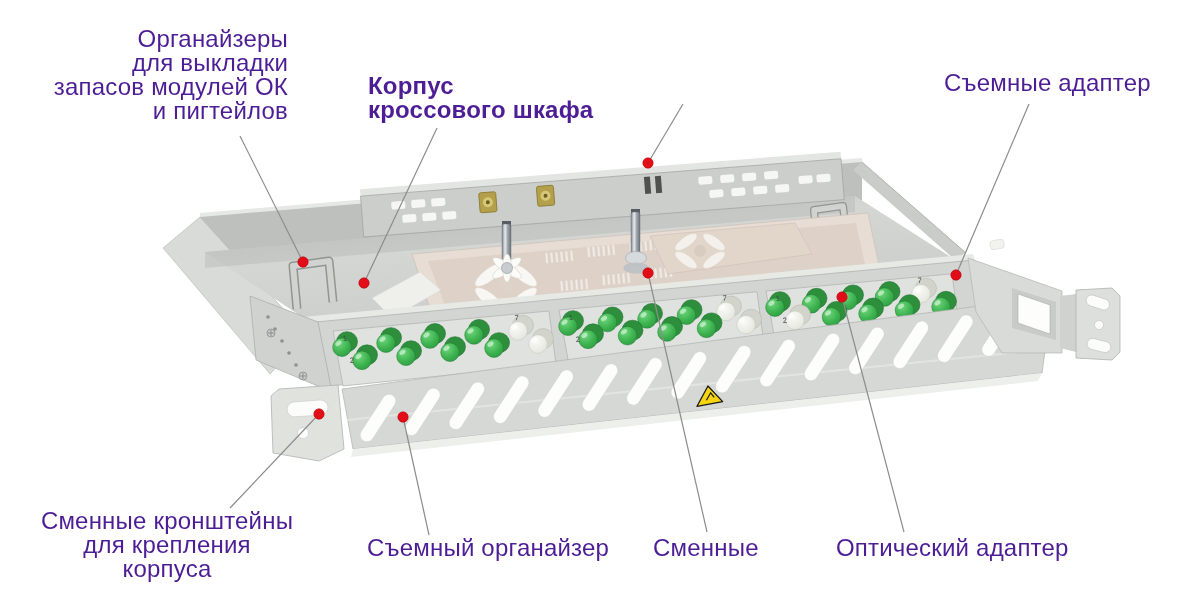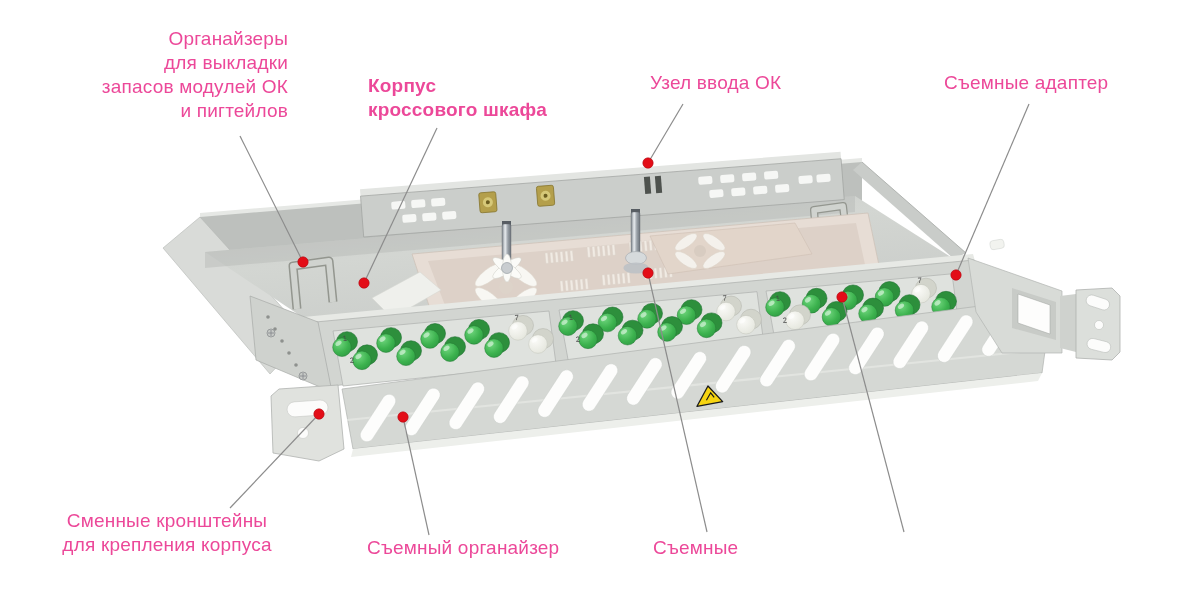--- a/index.html
+++ b/index.html
@@ -1,21 +1,21 @@
 <!DOCTYPE html>
 <html><head>
 <meta charset="utf-8">
 <style>
   html,body{margin:0;padding:0;background:#ffffff;}
   .stage{position:relative;width:1200px;height:596px;background:#fff;overflow:hidden;
          font-family:"Liberation Sans",sans-serif;}
   svg.layer{position:absolute;left:0;top:0;}
   #device{z-index:1;}
   #overlay{z-index:3;pointer-events:none;}
-  .callout{position:absolute;z-index:4;font-size:19px;line-height:24px;color:#ec4899;
+  .callout{position:absolute;z-index:4;font-size:24px;line-height:24px;color:#4c1d95;
            white-space:pre-line;letter-spacing:.2px;}
   #lbl-organizers{left:40px;top:27px;width:248px;text-align:right;}
   #lbl-case{left:368px;top:74px;text-align:left;font-weight:bold;}
   #lbl-entry{left:650px;top:71px;}
   #lbl-strips{left:944px;top:71px;}
   #lbl-brackets{left:38px;top:509px;width:258px;text-align:center;}
   #lbl-organizer{left:367px;top:536px;}
   #lbl-cassette{left:653px;top:536px;}
   #lbl-adapter{left:836px;top:536px;}
   #device text{font-family:"Liberation Sans",sans-serif;}
@@ -391,19 +391,19 @@
       <circle cx="648" cy="273" r="5.2" fill="#e30d17" stroke="#b00711" stroke-width="0.6"></circle>
       <circle cx="842" cy="297" r="5.2" fill="#e30d17" stroke="#b00711" stroke-width="0.6"></circle>
     </svg>
 
   <div class="callout" id="lbl-organizers">Органайзеры
 для выкладки
 запасов модулей ОК
 и пигтейлов</div>
   <div class="callout" id="lbl-case">Корпус
 кроссового шкафа</div>
-  <div class="callout" id="lbl-entry">Узел ввода ОК</div>
   <div class="callout" id="lbl-strips">Съемные адаптер</div>
   <div class="callout" id="lbl-brackets">Сменные кронштейны
 для крепления корпуса</div>
   <div class="callout" id="lbl-organizer">Съемный органайзер</div>
-  <div class="callout" id="lbl-cassette">Съемные</div>
+  <div class="callout" id="lbl-cassette">Сменные</div>
+  <div class="callout" id="lbl-adapter">Оптический адаптер</div>
 </div>
 
 </body></html>

